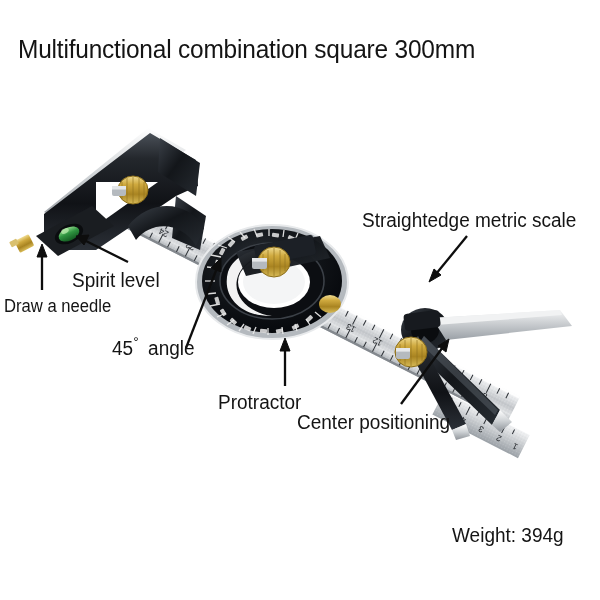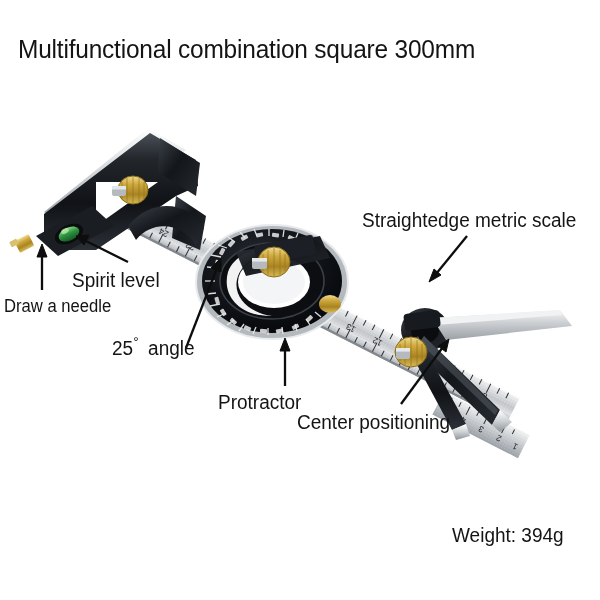--- a/index.html
+++ b/index.html
@@ -453,21 +453,21 @@
       </g>
     </g>
   </svg>
 
   <div class="txt" id="page-title">Multifunctional combination square 300mm</div>
 
   <div class="txt callout small" style="left:4px;top:296px;">Draw a needle</div>
 
   <div class="txt callout" style="left:72px;top:268px;">Spirit level</div>
 
-  <div class="txt callout" style="left:112px;top:330px;"><span>25</span><span class="deg">°</span><span class="gap"></span><span>angle</span></div>
+  <div class="txt callout" style="left:112px;top:330px;"><span>45</span><span class="deg">°</span><span class="gap"></span><span>angle</span></div>
 
   <div class="txt callout" style="left:218px;top:390px;">Protractor</div>
 
   <div class="txt callout" style="left:297px;top:410px;">Center positioning</div>
 
   <div class="txt callout" style="left:362px;top:208px;">Straightedge metric scale</div>
 
   <div class="txt" id="weight-note">Weight: 394g</div>
 
 </div>

